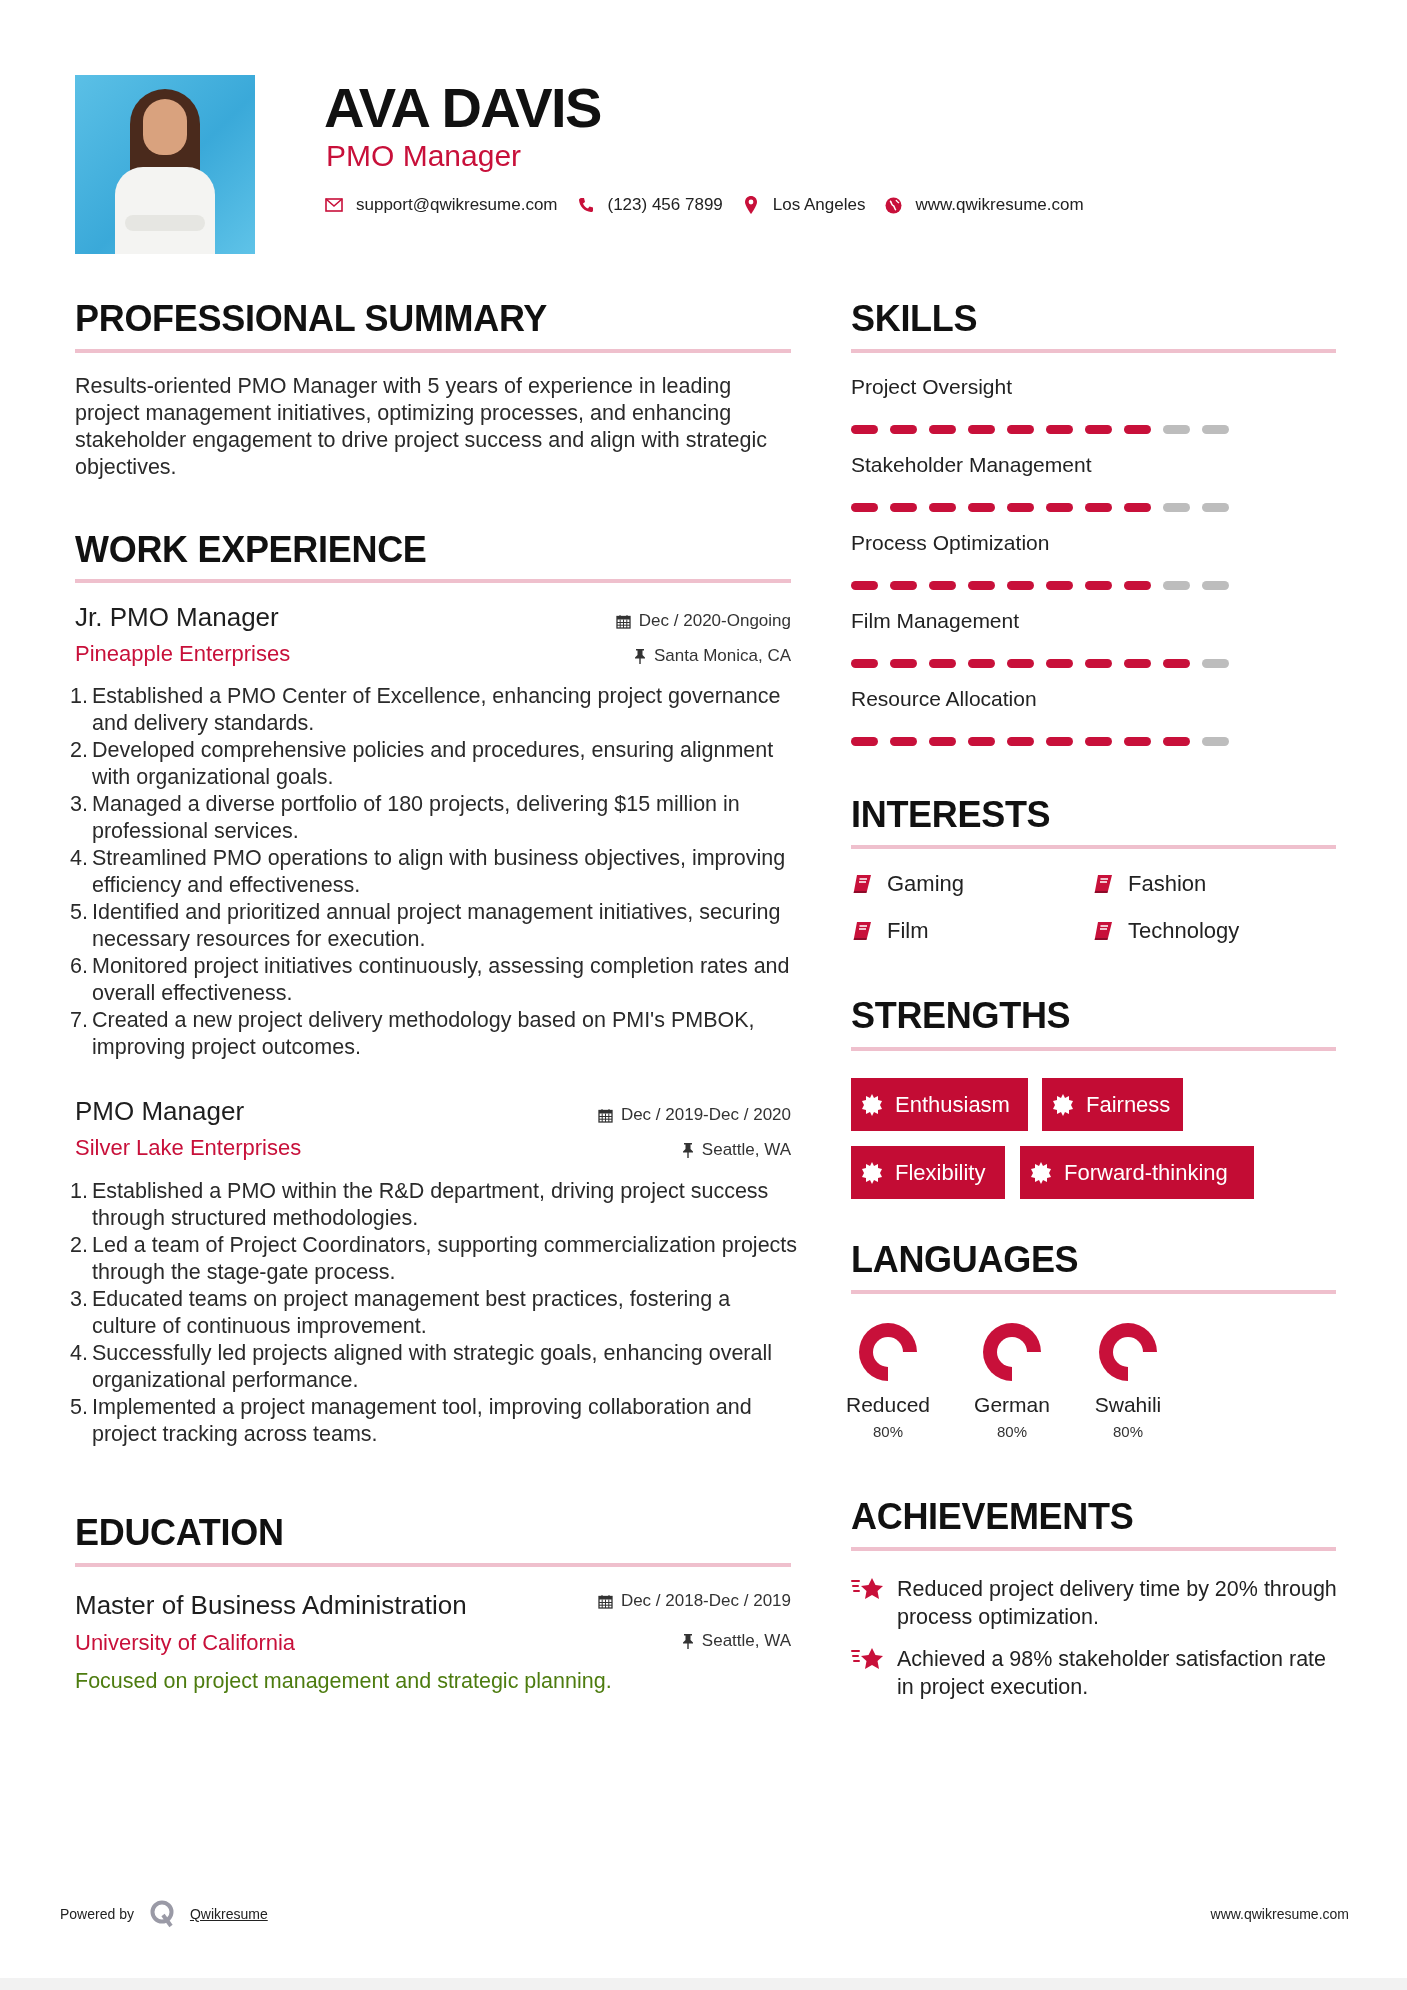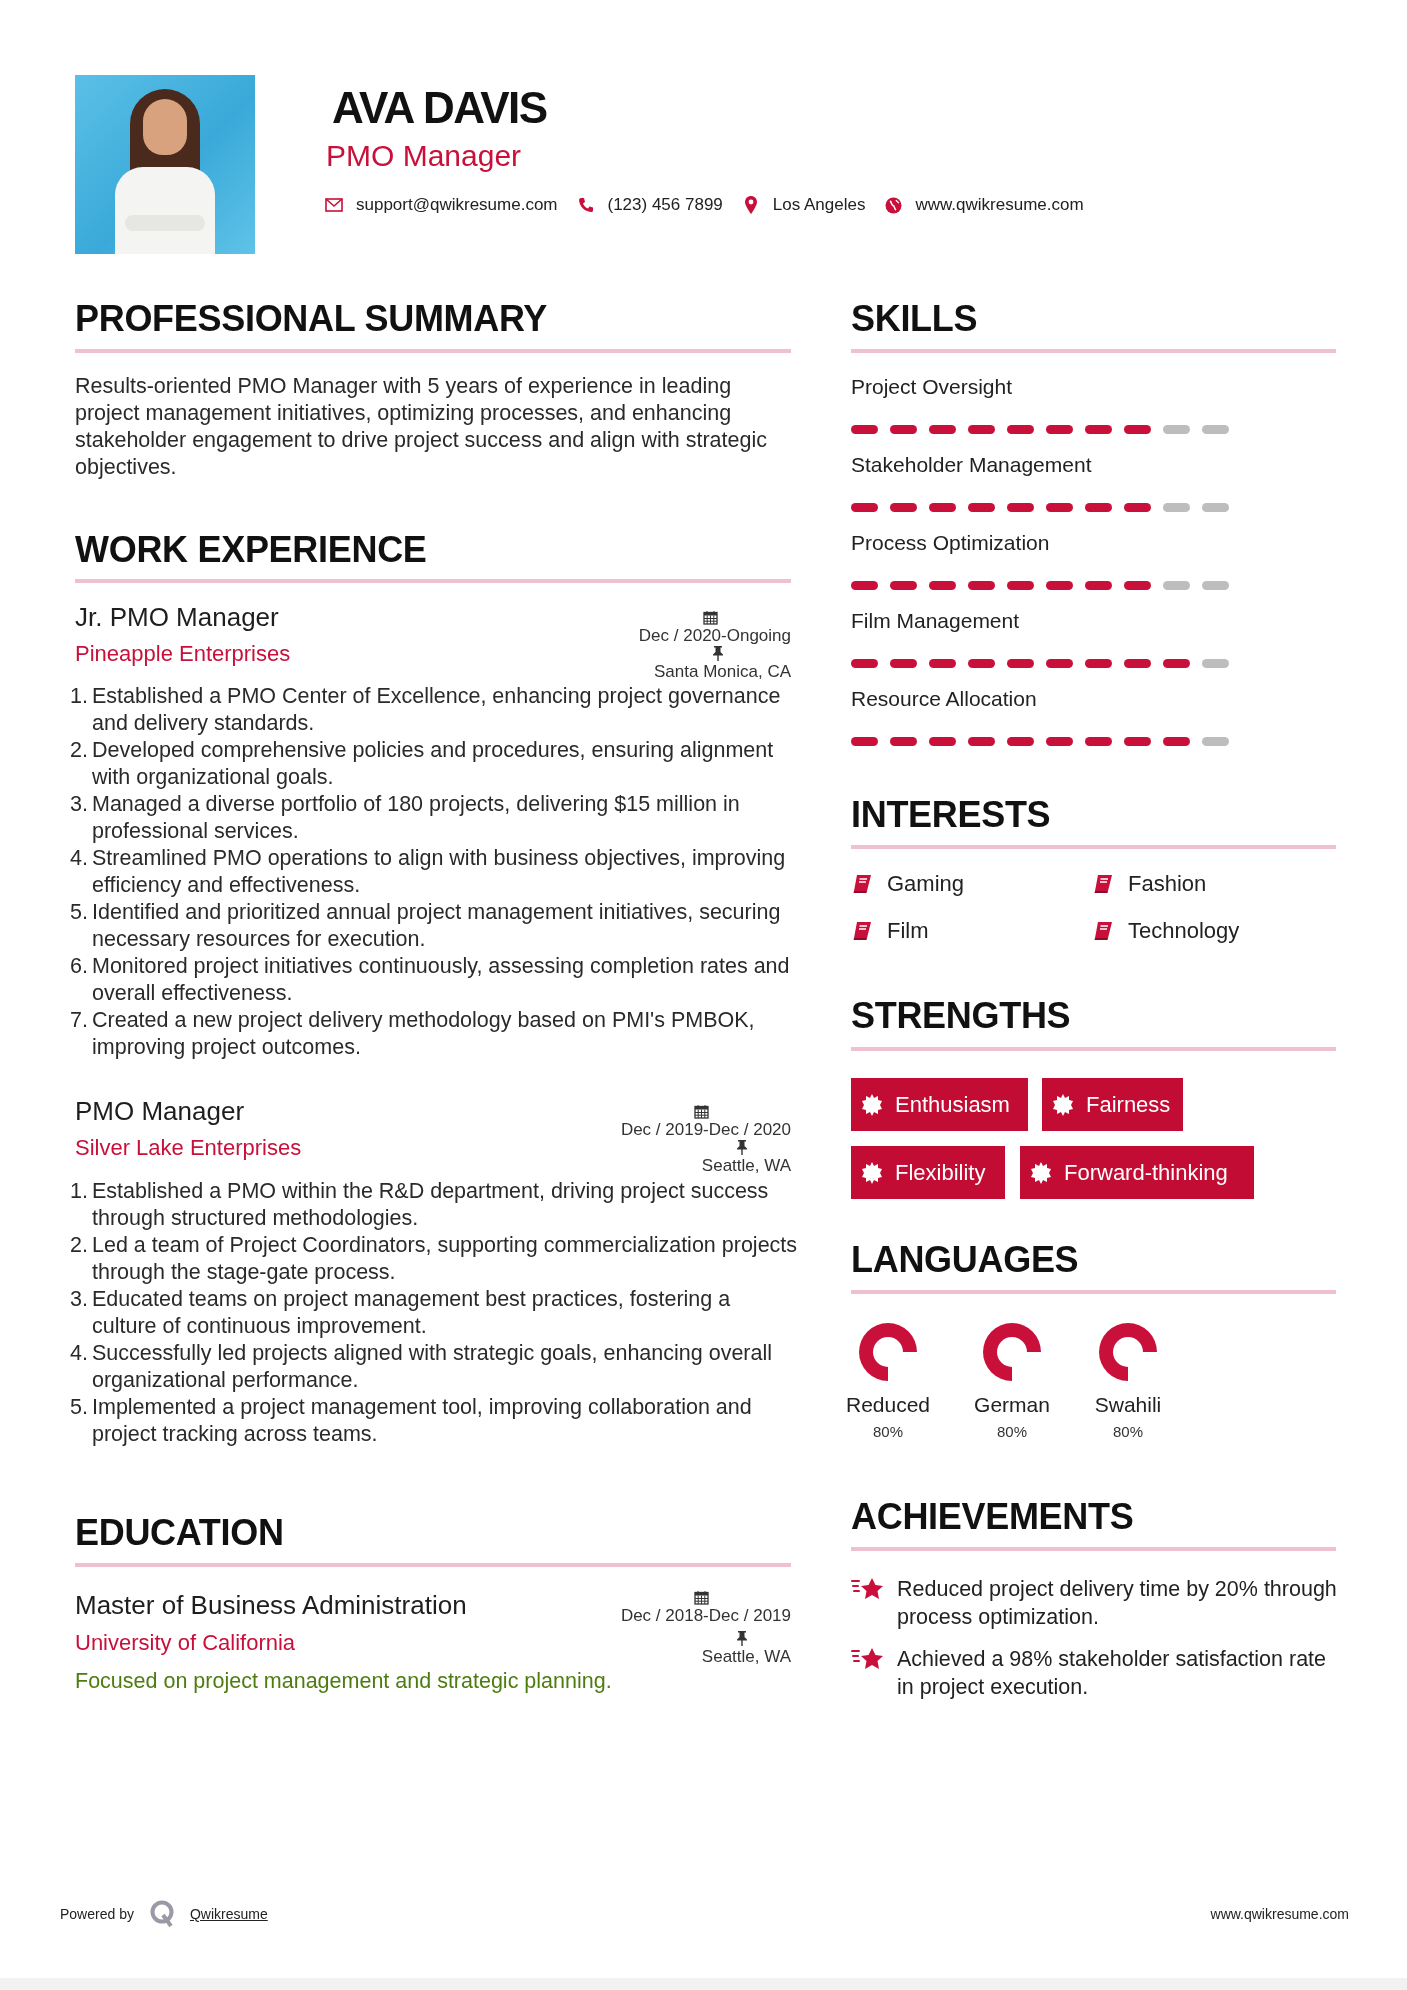--- a/index.html
+++ b/index.html
@@ -8,41 +8,41 @@
   .page { position: relative; width: 1407px; height: 1990px; }
 
   
   .photo { position: absolute; left: 75px; top: 75px; width: 180px; height: 179px;
     background: linear-gradient(135deg, #5bc0e6 0%, #3aa9d9 55%, #5fc3e8 100%); overflow: hidden; }
   .photo .hair { position: absolute; left: 55px; top: 14px; width: 70px; height: 90px; border-radius: 35px 35px 10px 10px; background: #4a2a1c; }
   .photo .face { position: absolute; left: 68px; top: 24px; width: 44px; height: 56px; border-radius: 22px 22px 20px 20px; background: #d9a27e; }
   .photo .body { position: absolute; left: 40px; top: 92px; width: 100px; height: 95px; border-radius: 28px 28px 0 0; background: #f4f4f2; }
   .photo .arms { position: absolute; left: 50px; top: 140px; width: 80px; height: 16px; border-radius: 8px; background: #e6e6e2; }
 
-  .name { position: absolute; left: 332px; top: 78px; font-size: 44px; font-weight: 700; letter-spacing: -1.5px; color: #111; line-height: 60px; }
+  .name { position: absolute; left: 324px; top: 78px; font-size: 56px; font-weight: 700; letter-spacing: -1.5px; color: #111; line-height: 60px; }
   .role { position: absolute; left: 326px; top: 139px; font-size: 30px; color: #c8103a; line-height: 34px; }
   .contacts { position: absolute; left: 324px; top: 192px; display: flex; align-items: center; font-size: 17px; color: #222; height: 26px; }
   .contacts .c-icon { color: #c8103a; font-size: 17px; width: 20px; text-align: center; margin-right: 12px; display: inline-flex; justify-content: center; align-items: center; }
   .contacts .c-item { margin-right: 18px; }
 
   
   .sec-title { position: absolute; font-size: 36px; font-weight: 700; color: #111; letter-spacing: -0.3px; line-height: 34px; }
   .sec-rule { position: absolute; height: 4px; background: #efc0cd; }
 
   .left { left: 75px; }
   .lw { width: 716px; }
   .right { left: 851px; }
   .rw { width: 485px; }
 
   .summary { position: absolute; left: 75px; top: 373px; width: 720px; font-size: 21.5px; line-height: 27px; color: #2a2a2a; }
 
   
   .job-title { position: absolute; font-size: 26px; color: #1e1e1e; line-height: 30px; }
   .job-company { position: absolute; font-size: 22px; color: #c8103a; line-height: 26px; }
-  .job-meta { position: absolute; right: 616px; font-size: 17px; color: #333; line-height: 22px; display: flex; align-items: center; white-space: nowrap; flex-direction: column; }
+  .job-meta { position: absolute; right: 616px; font-size: 17px; color: #333; line-height: 22px; display: flex; align-items: center; white-space: nowrap; }
   .job-meta .m-icon { margin-right: 8px; color: #333; font-size: 15px; display: inline-flex; }
   .bullets { position: absolute; left: 70px; width: 730px; font-size: 21.5px; line-height: 27px; color: #2a2a2a; list-style: none; }
   .bullets li { position: relative; padding-left: 22px; }
   .bullets li .num { position: absolute; left: 0; top: 0; }
   .edu-desc { position: absolute; left: 75px; font-size: 21.5px; color: #4d7c0f; line-height: 27px; }
 
   
   .skill-name { position: absolute; left: 851px; font-size: 21px; color: #222; line-height: 26px; }
   .skill-bar { position: absolute; left: 851px; display: flex; height: 9px; }
   .skill-bar .seg { width: 27px; height: 9px; border-radius: 5px; margin-right: 12px; background: #bdbdbd; }

